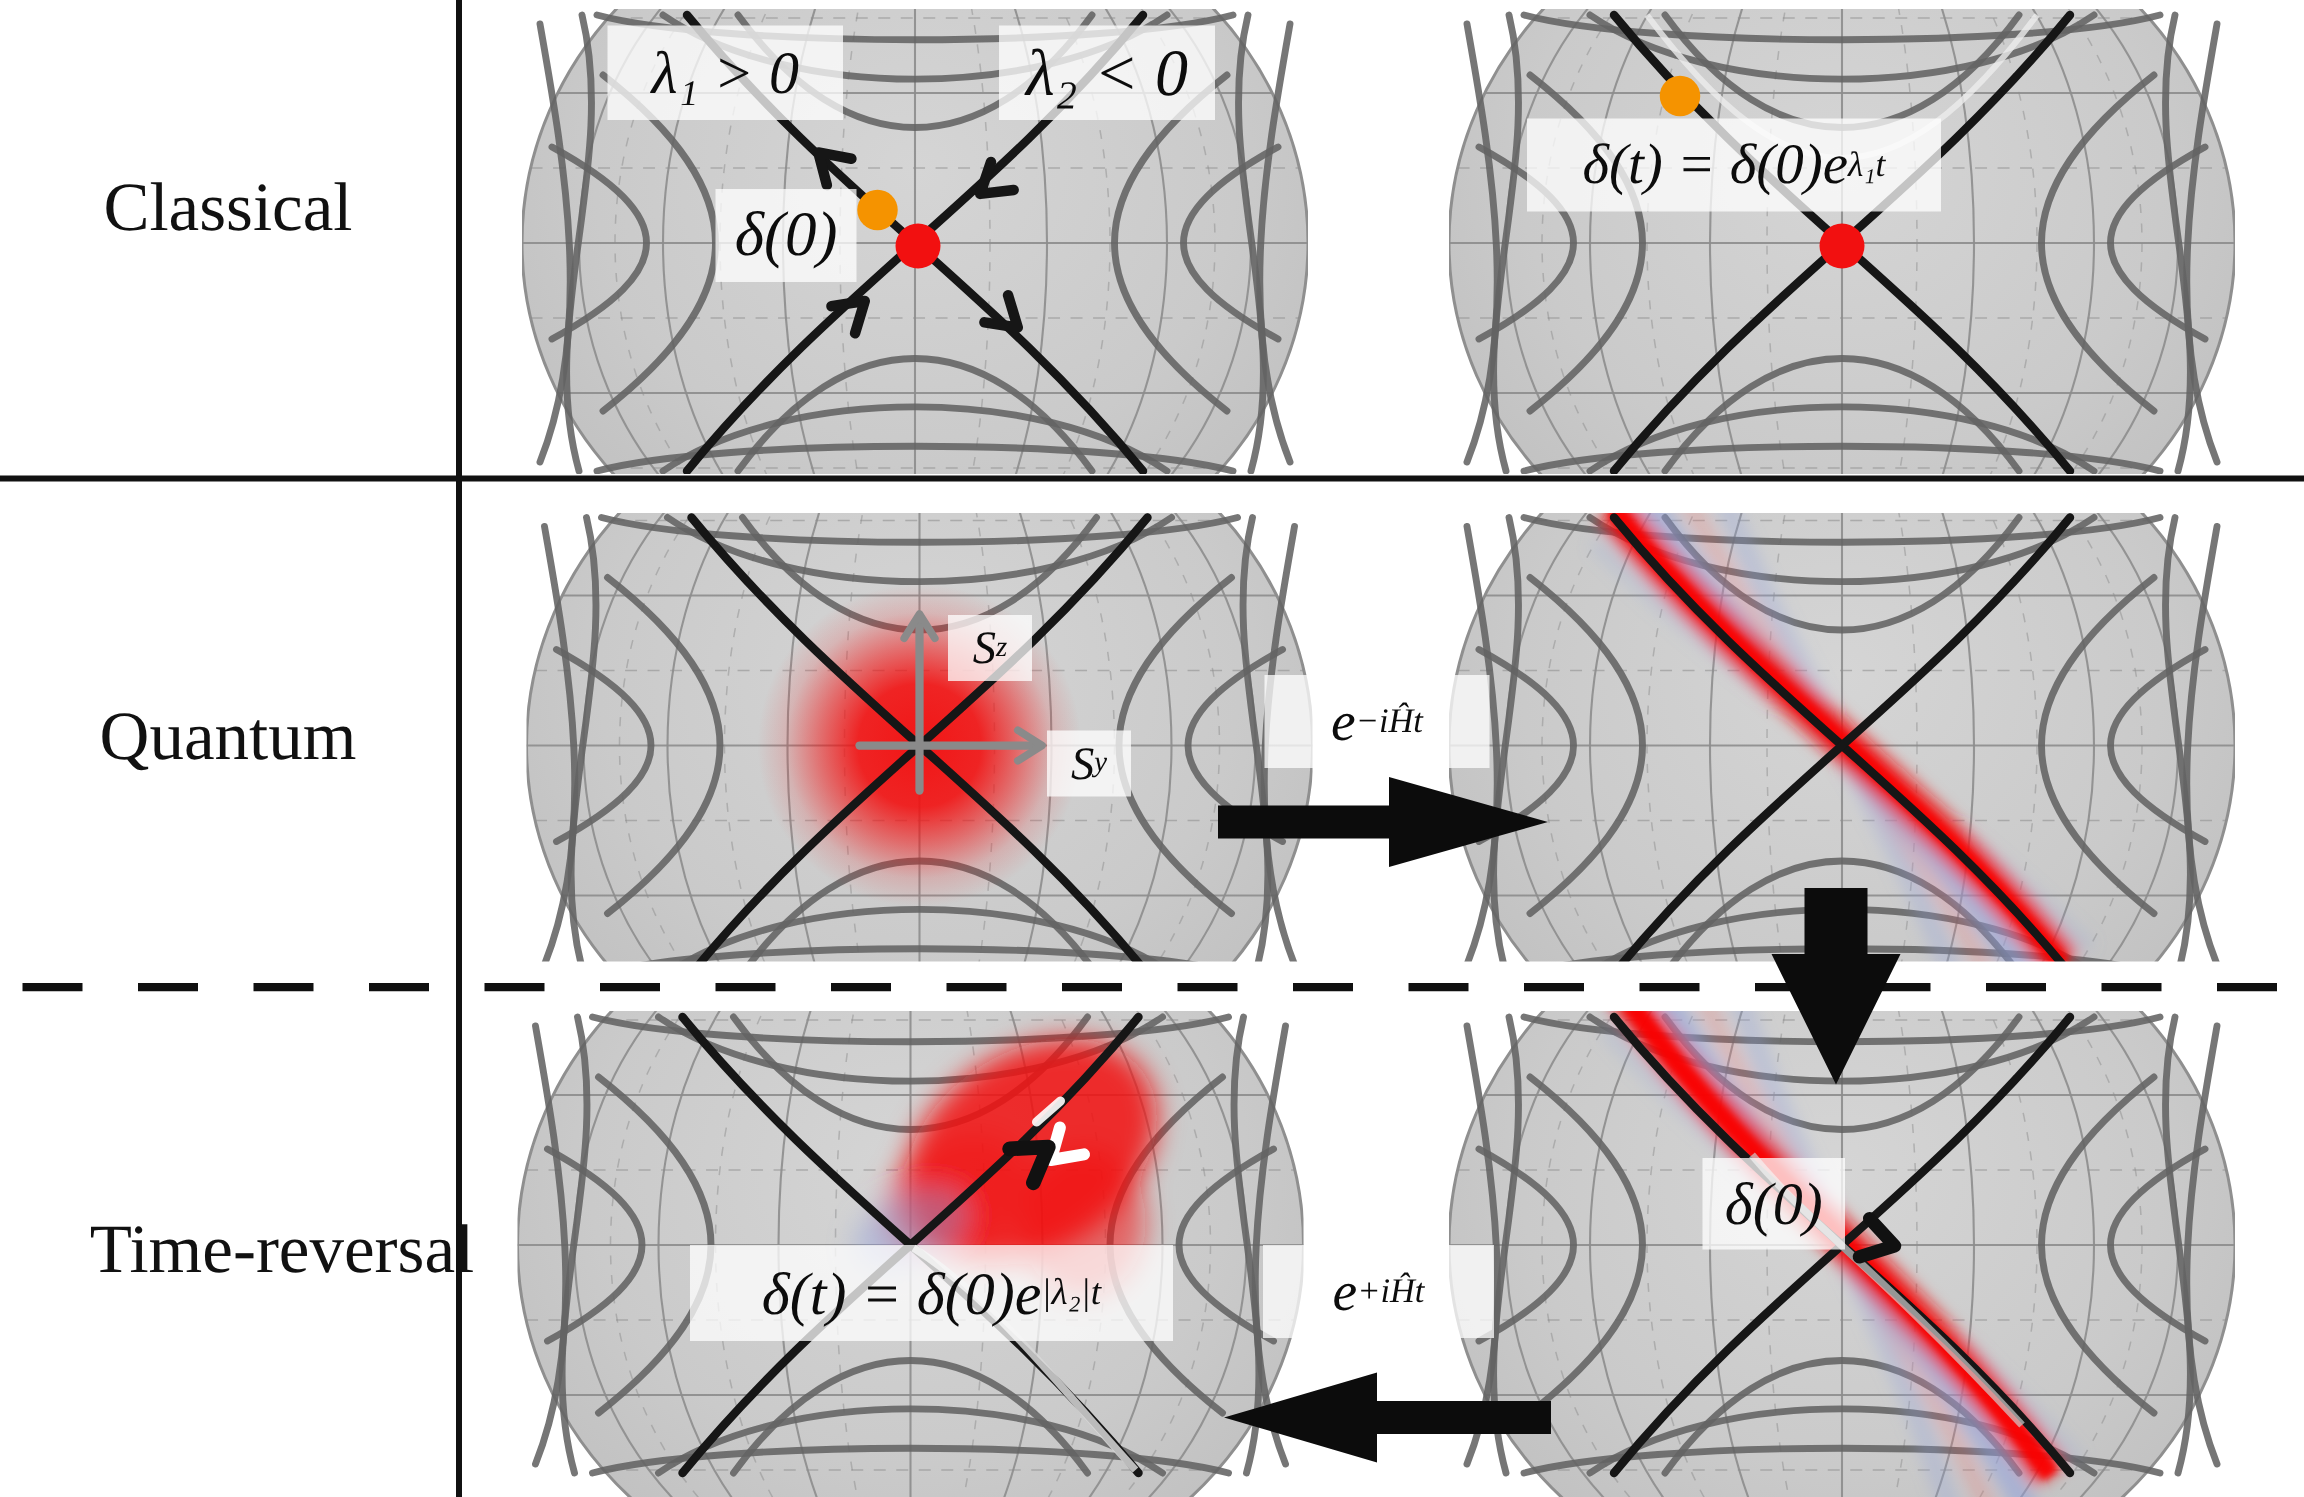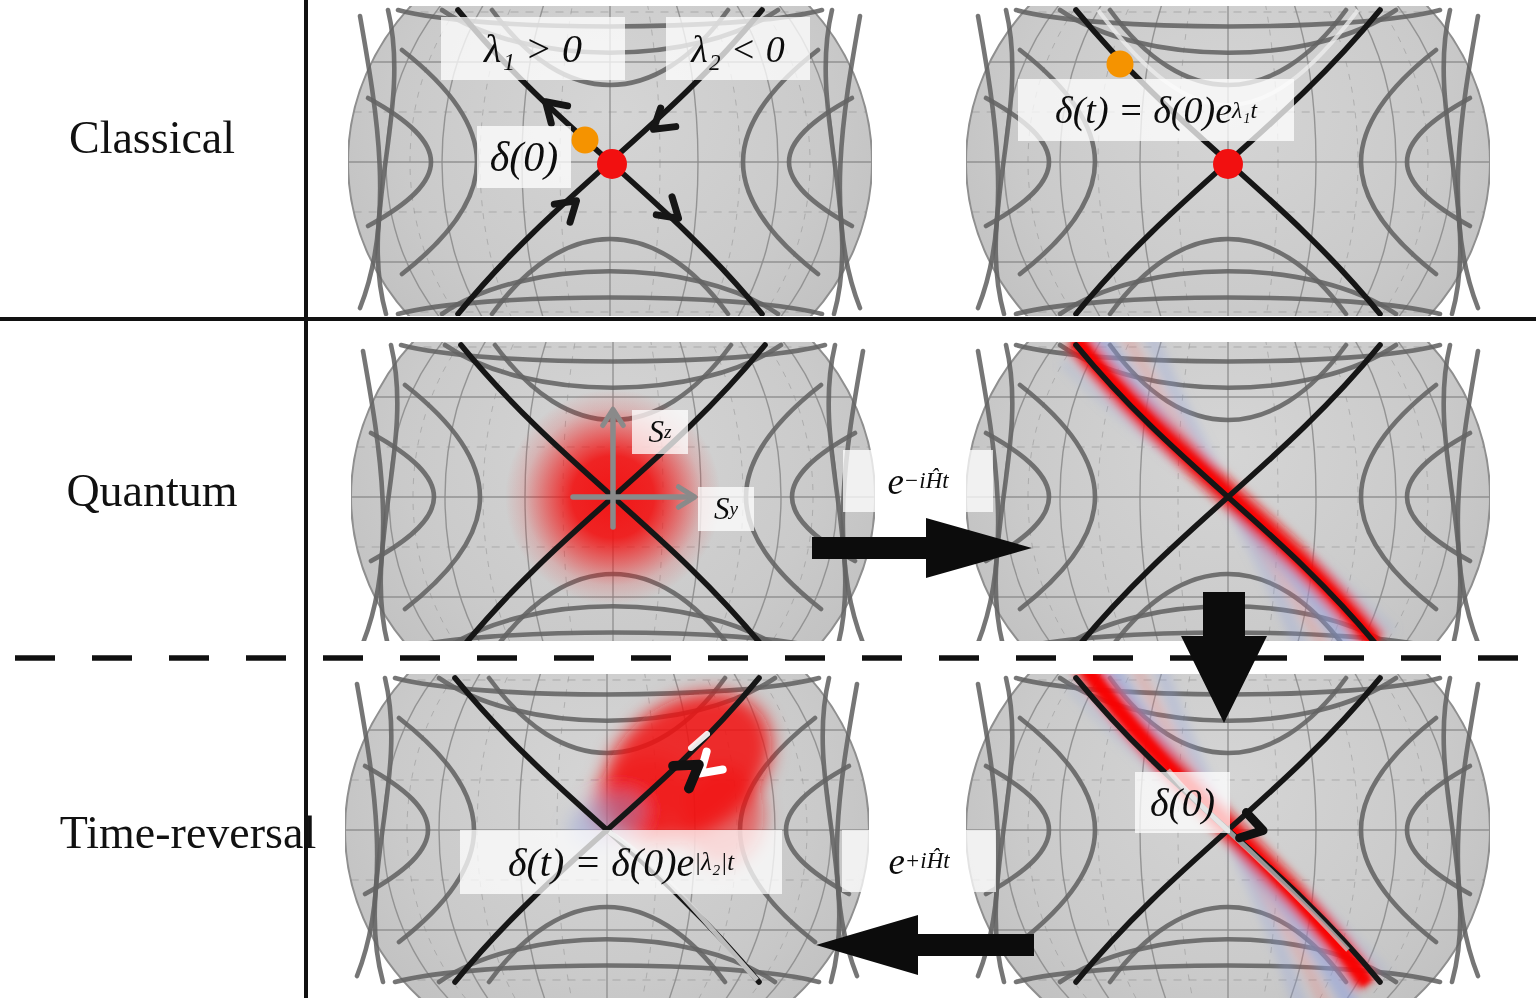--- a/index.html
+++ b/index.html
@@ -447,24 +447,24 @@
   <div class="rowlabel" style="top:464px;">
     <span>Quantum</span>
   </div>
   <div class="rowlabel" style="top:111px;">
     <span>Classical</span>
   </div>
   <div class="rowlabel" style="top:806px;padding-left:36px;">
     <span>Time-reversal</span>
   </div>
 
-  <div class="lbox" style="left:405px;top:17px;width:184px;height:63px;font-size:40px;margin-left:36px;">
+  <div class="lbox" style="left:405px;top:17px;width:157px;height:63px;font-size:40px;">
     <span>λ₁ &gt; 0</span>
   </div>
-  <div class="lbox" style="left:666px;top:17px;width:144px;height:63px;font-size:38px;">
+  <div class="lbox" style="left:666px;top:17px;width:144px;height:63px;font-size:44px;">
     <span>λ₂ &lt; 0</span>
   </div>
   <div class="lbox" style="left:477px;top:126px;width:94px;height:62px;font-size:42px;">
     <span>δ(0)</span>
   </div>
   <div class="lbox" style="left:1018px;top:79px;width:276px;height:62px;font-size:38px;">
     <span>δ(t) = δ(0)e</span>
       <span class="sup">λ₁t</span>
   </div>
   <div class="lbox" style="left:632px;top:410px;width:56px;height:44px;font-size:31px;">

